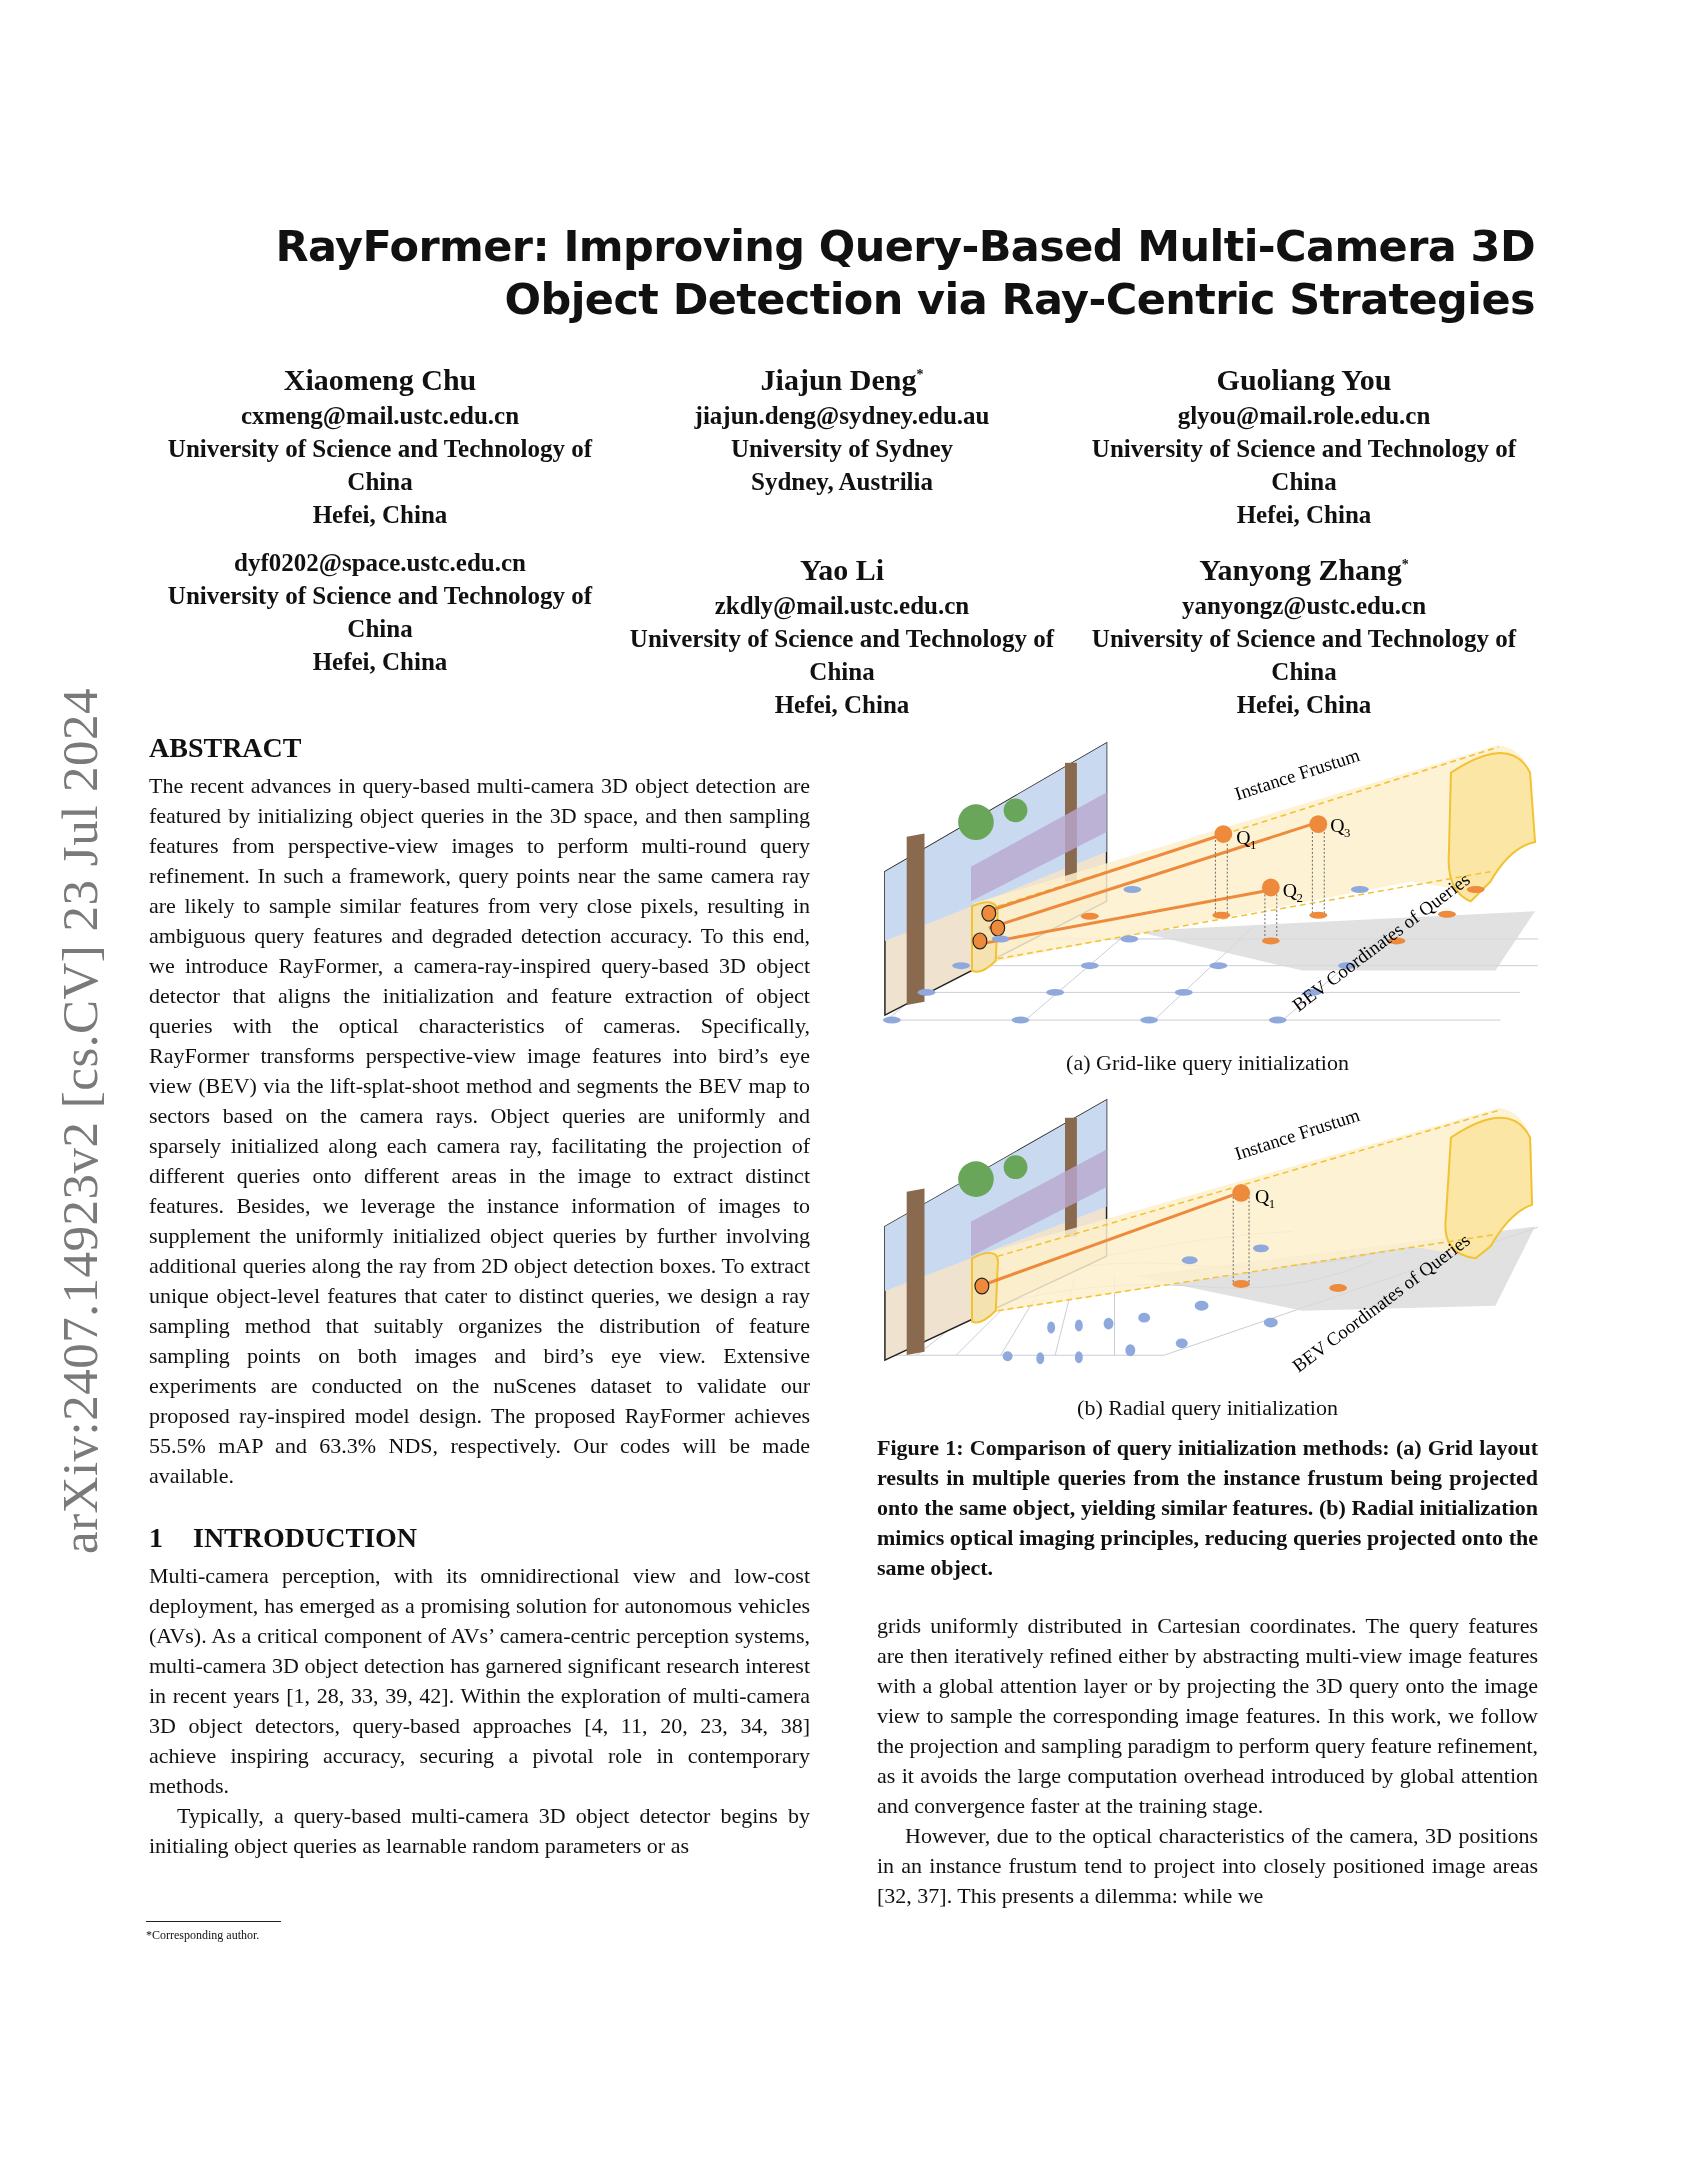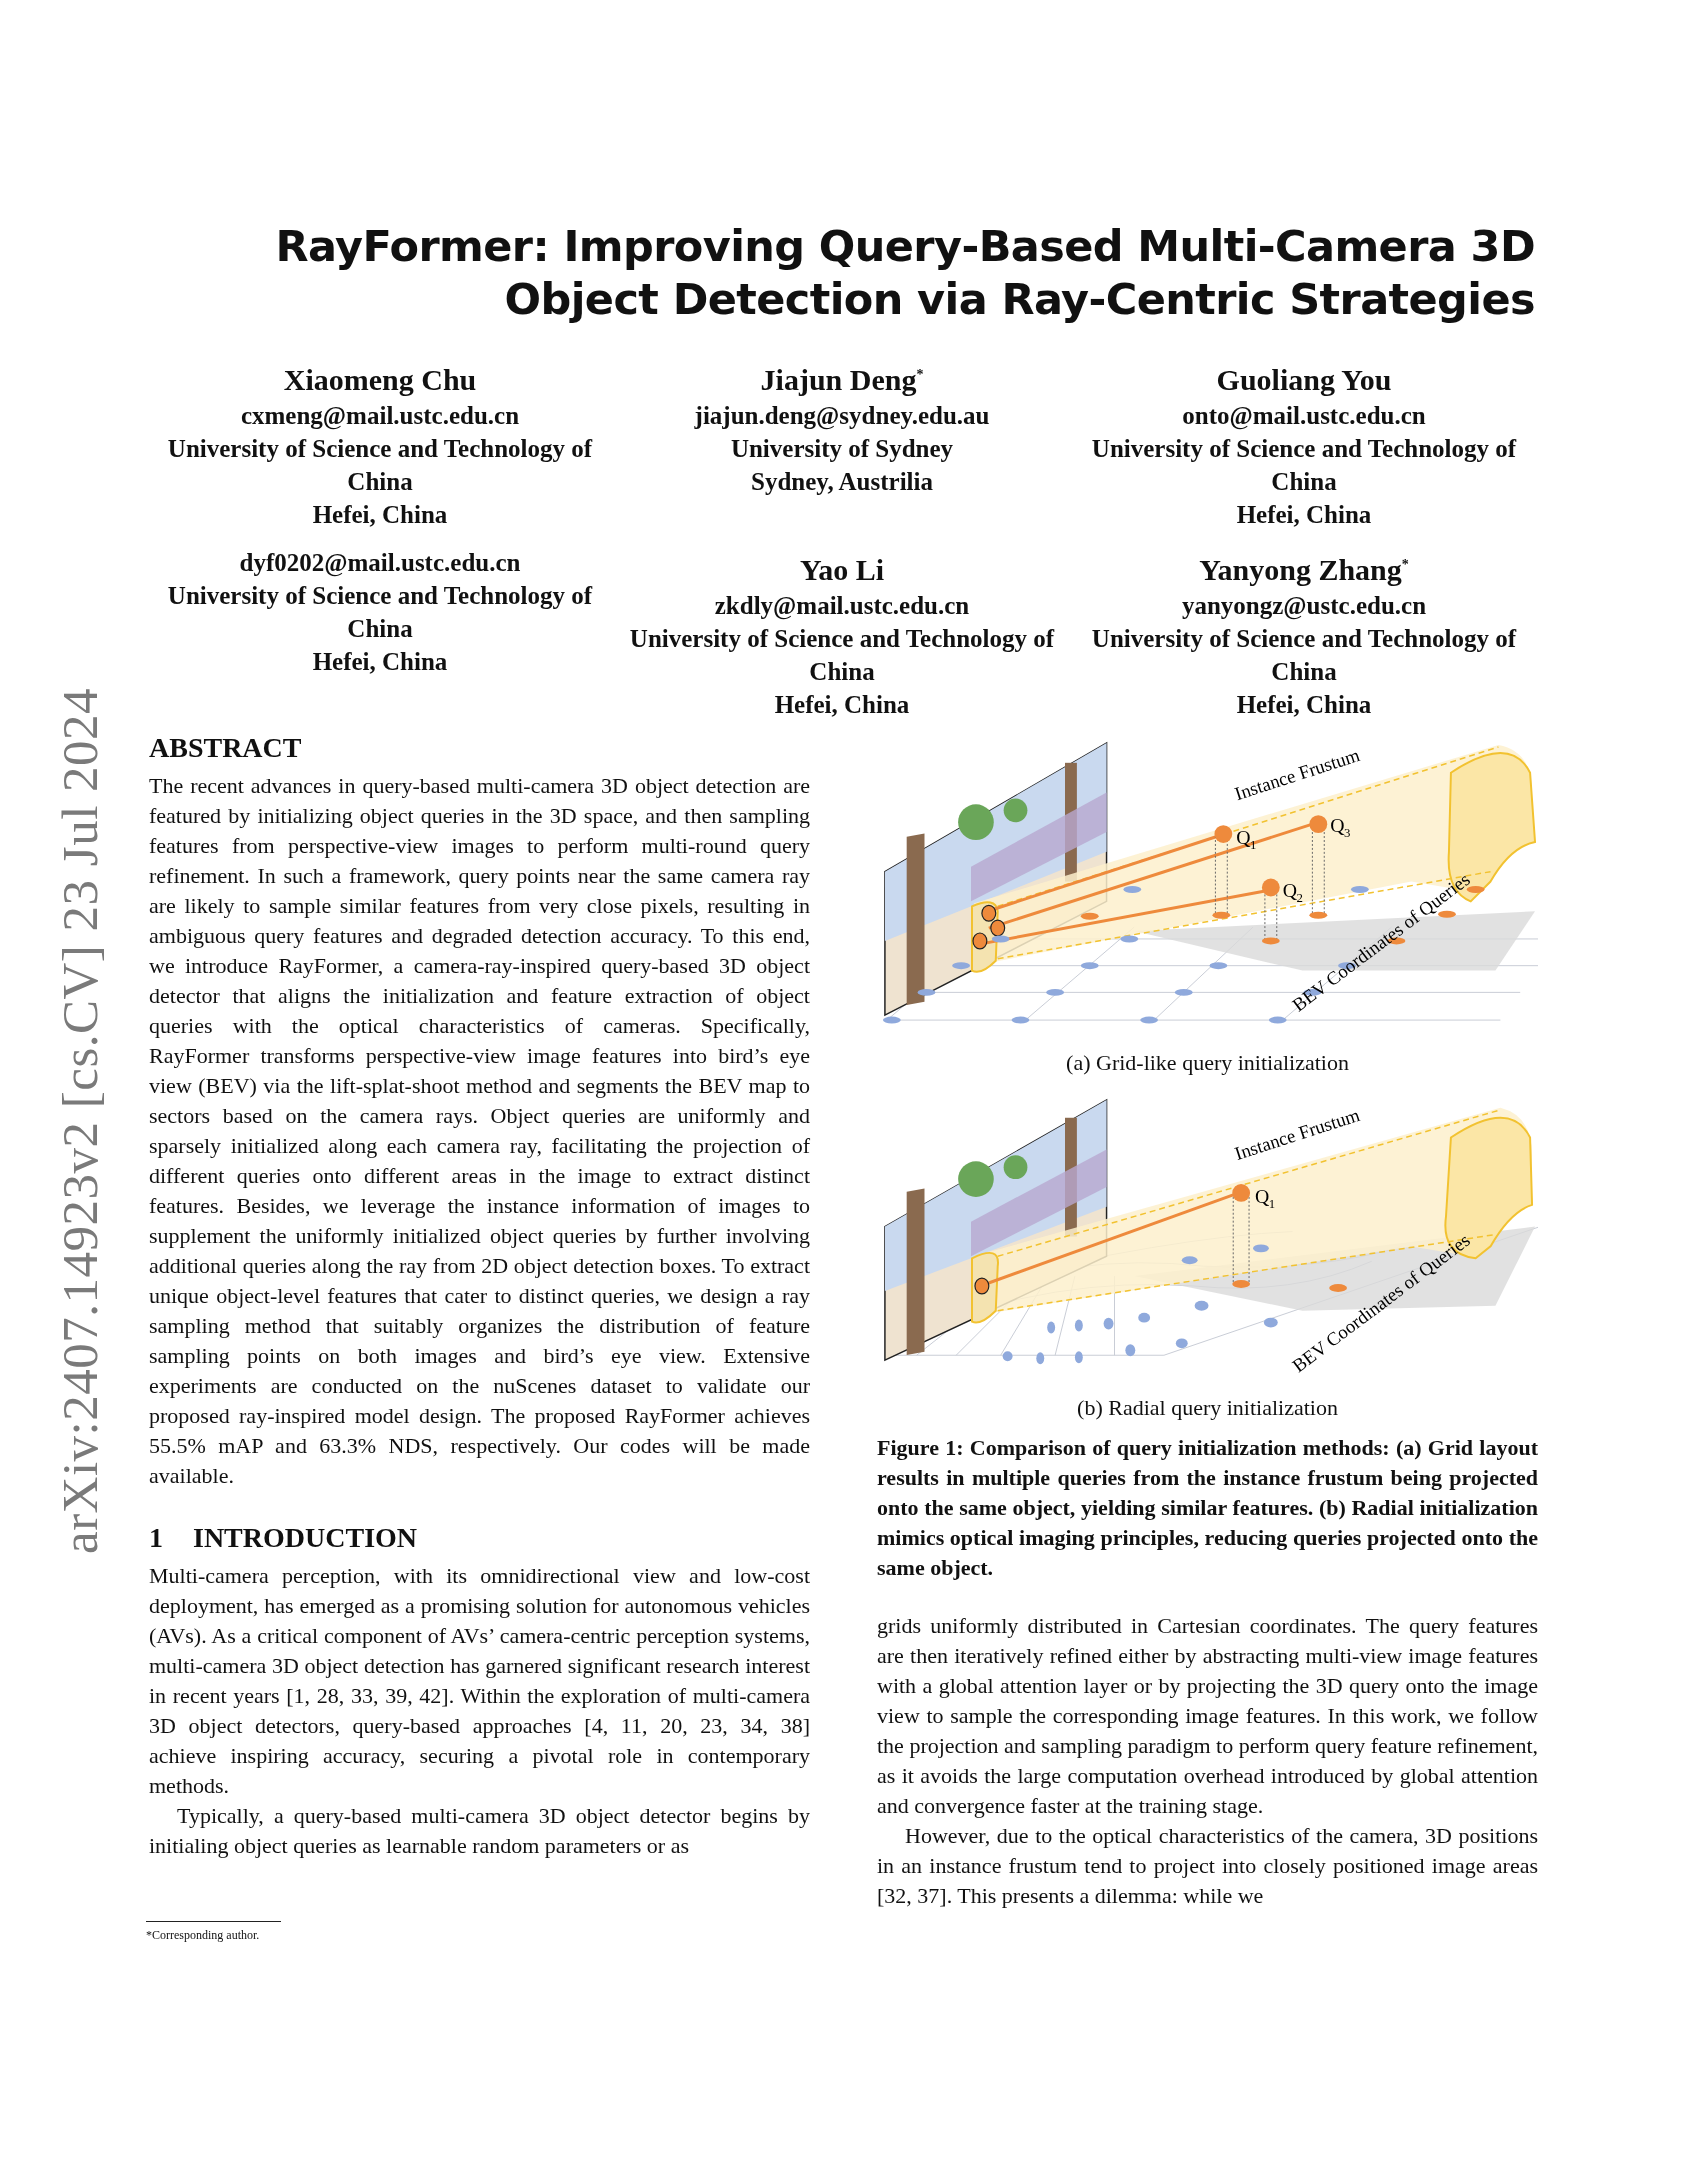--- a/index.html
+++ b/index.html
@@ -42,29 +42,29 @@
     <div>Hefei, China</div>
   </div>
   <div class="author">
     <div class="name"><span>Jiajun Deng</span><sup>*</sup></div>
     <div>jiajun.deng@sydney.edu.au</div>
     <div>University of Sydney</div>
     <div>Sydney, Austrilia</div>
   </div>
   <div class="author">
     <div class="name"><span>Guoliang You</span><sup></sup></div>
-    <div>onto@mail.ustc.edu.cn</div>
+    <div>glyou@mail.role.edu.cn</div>
     <div>University of Science and Technology of China</div>
     <div>Hefei, China</div>
   </div>
 </div>
 
 <div class="authors r2">
   <div class="author">
-    <div>dyf0202@mail.ustc.edu.cn</div>
+    <div>dyf0202@space.ustc.edu.cn</div>
     <div>University of Science and Technology of China</div>
     <div>Hefei, China</div>
   </div>
   <div class="author">
     <div class="name"><span>Yao Li</span><sup></sup></div>
     <div>zkdly@mail.ustc.edu.cn</div>
     <div>University of Science and Technology of China</div>
     <div>Hefei, China</div>
   </div>
   <div class="author">

